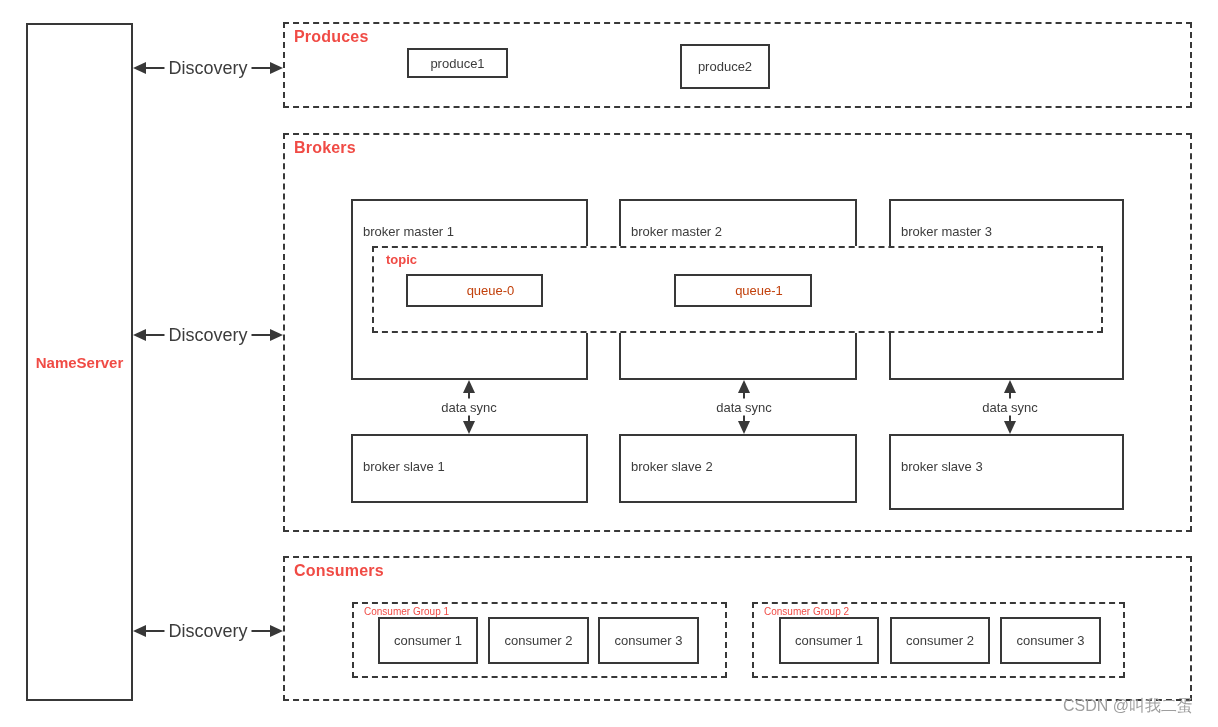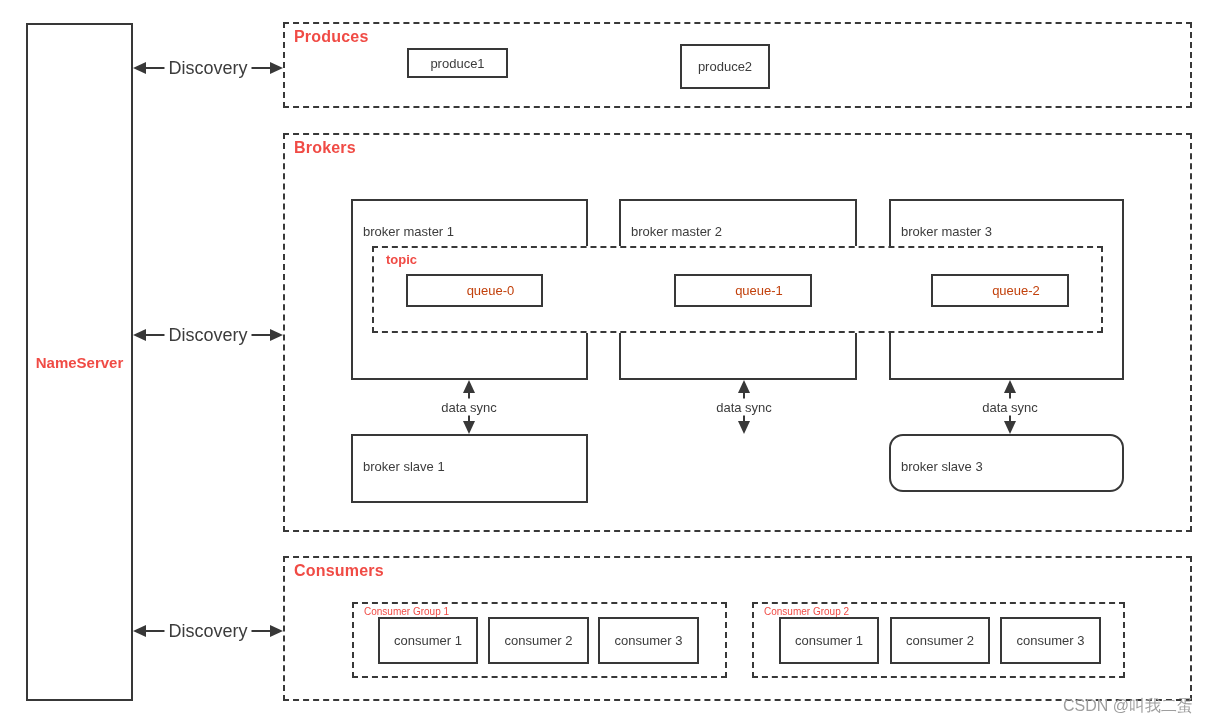--- a/index.html
+++ b/index.html
@@ -91,21 +91,20 @@
       <div class="corner-label">broker master 2</div>
     </div>
     <div class="solid-box master-box" style="left:604px; top:64px; width:235px; height:181px;">
       <div class="corner-label">broker master 3</div>
     </div>
 
     <div class="topic-box" style="left:87px; top:111px; width:731px; height:87px;">
       <div class="topic-title">topic</div>
       <div class="solid-box cell red queue-box" style="left:32px; top:26px; width:137px; height:33px;">queue-0</div>
       <div class="solid-box cell red queue-box" style="left:300px; top:26px; width:138px; height:33px;">queue-1</div>
-      <div class="solid-box cell red queue-box" style="left:557px; top:26px; width:138px; height:33px;">queue-2</div>
     </div>
 
     <div class="v-arrow" style="left:174px; top:245px; height:54px;">
       <div class="line"></div>
       <div class="head-up"></div>
       <div class="head-down"></div>
       <div class="lbl">data sync</div>
     </div>
     <div class="v-arrow" style="left:449px; top:245px; height:54px;">
       <div class="line"></div>
@@ -116,21 +115,24 @@
     <div class="v-arrow" style="left:715px; top:245px; height:54px;">
       <div class="line"></div>
       <div class="head-up"></div>
       <div class="head-down"></div>
       <div class="lbl">data sync</div>
     </div>
 
     <div class="solid-box" style="left:66px; top:299px; width:237px; height:69px;">
       <div class="corner-label">broker slave 1</div>
     </div>
-    <div class="solid-box" style="left:604px; top:299px; width:235px; height:58px;border-radius:14px;">
+    <div class="solid-box" style="left:334px; top:299px; width:238px; height:69px;">
+      <div class="corner-label">broker slave 2</div>
+    </div>
+    <div class="solid-box" style="left:604px; top:299px; width:235px; height:76px;">
       <div class="corner-label">broker slave 3</div>
     </div>
   </div>
 
   <div class="dashed-box" style="left:283px; top:556px; width:909px; height:145px;">
     <div class="section-title">Consumers</div>
 
     <div class="dashed-box" style="left:67px; top:44px; width:375px; height:76px;">
       <div class="group-title">Consumer Group 1</div>
       <div class="solid-box cell" style="left:24px; top:13px; width:100px; height:47px;">consumer 1</div>

